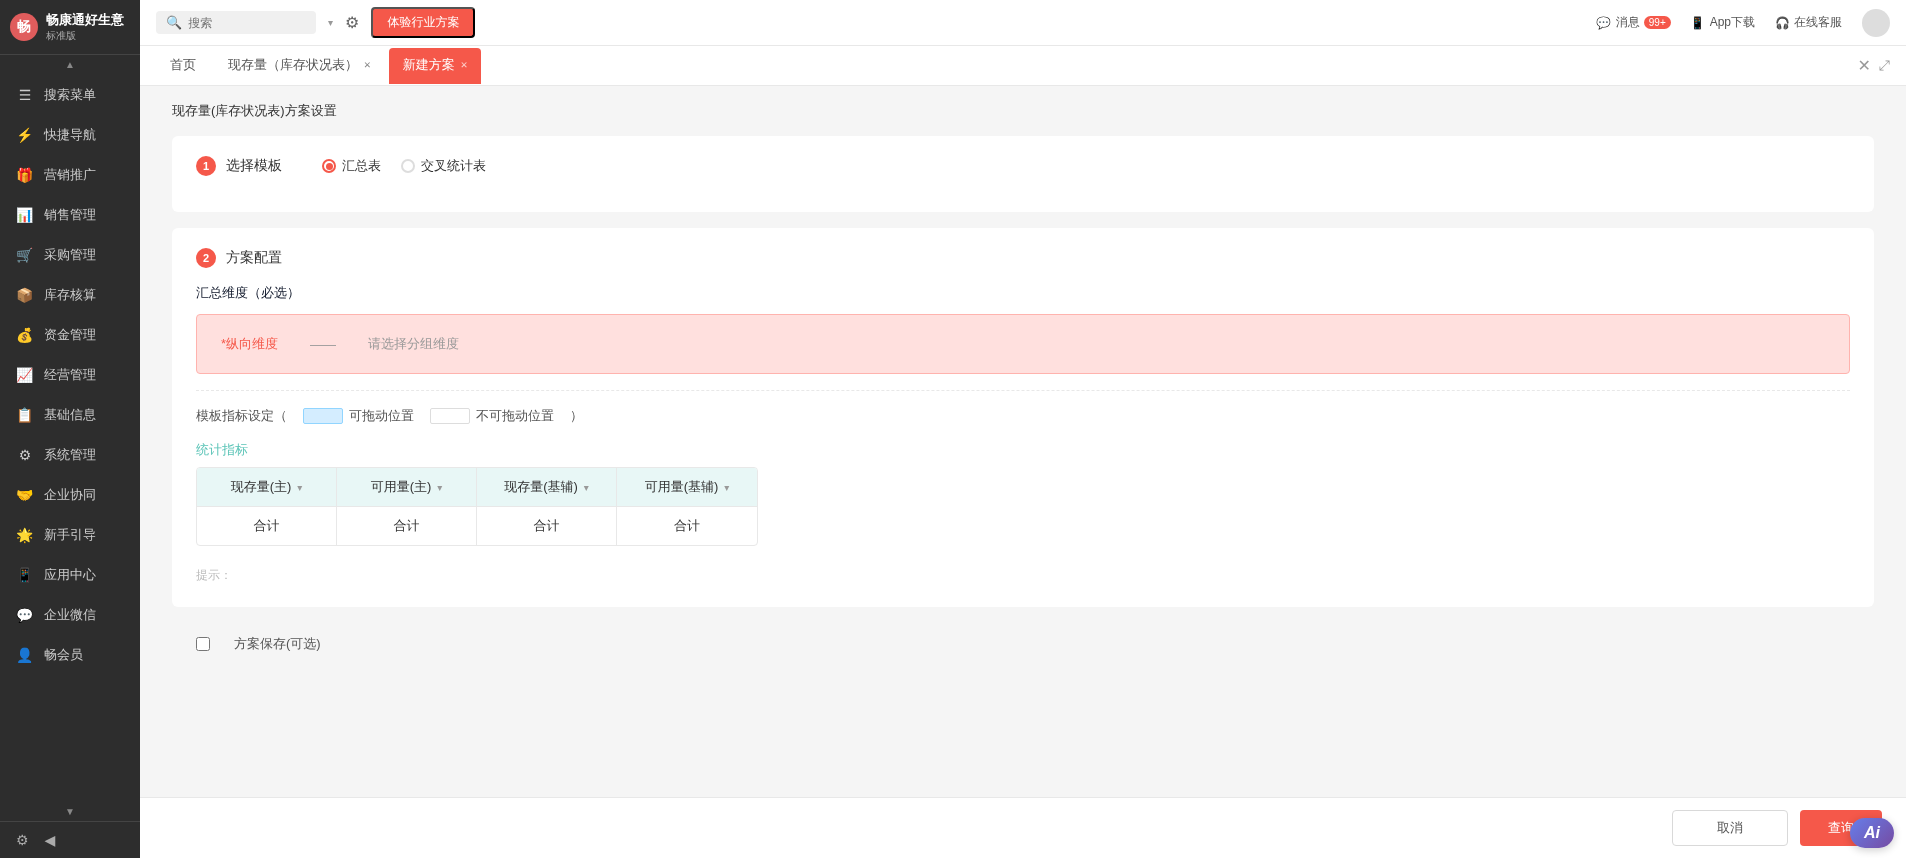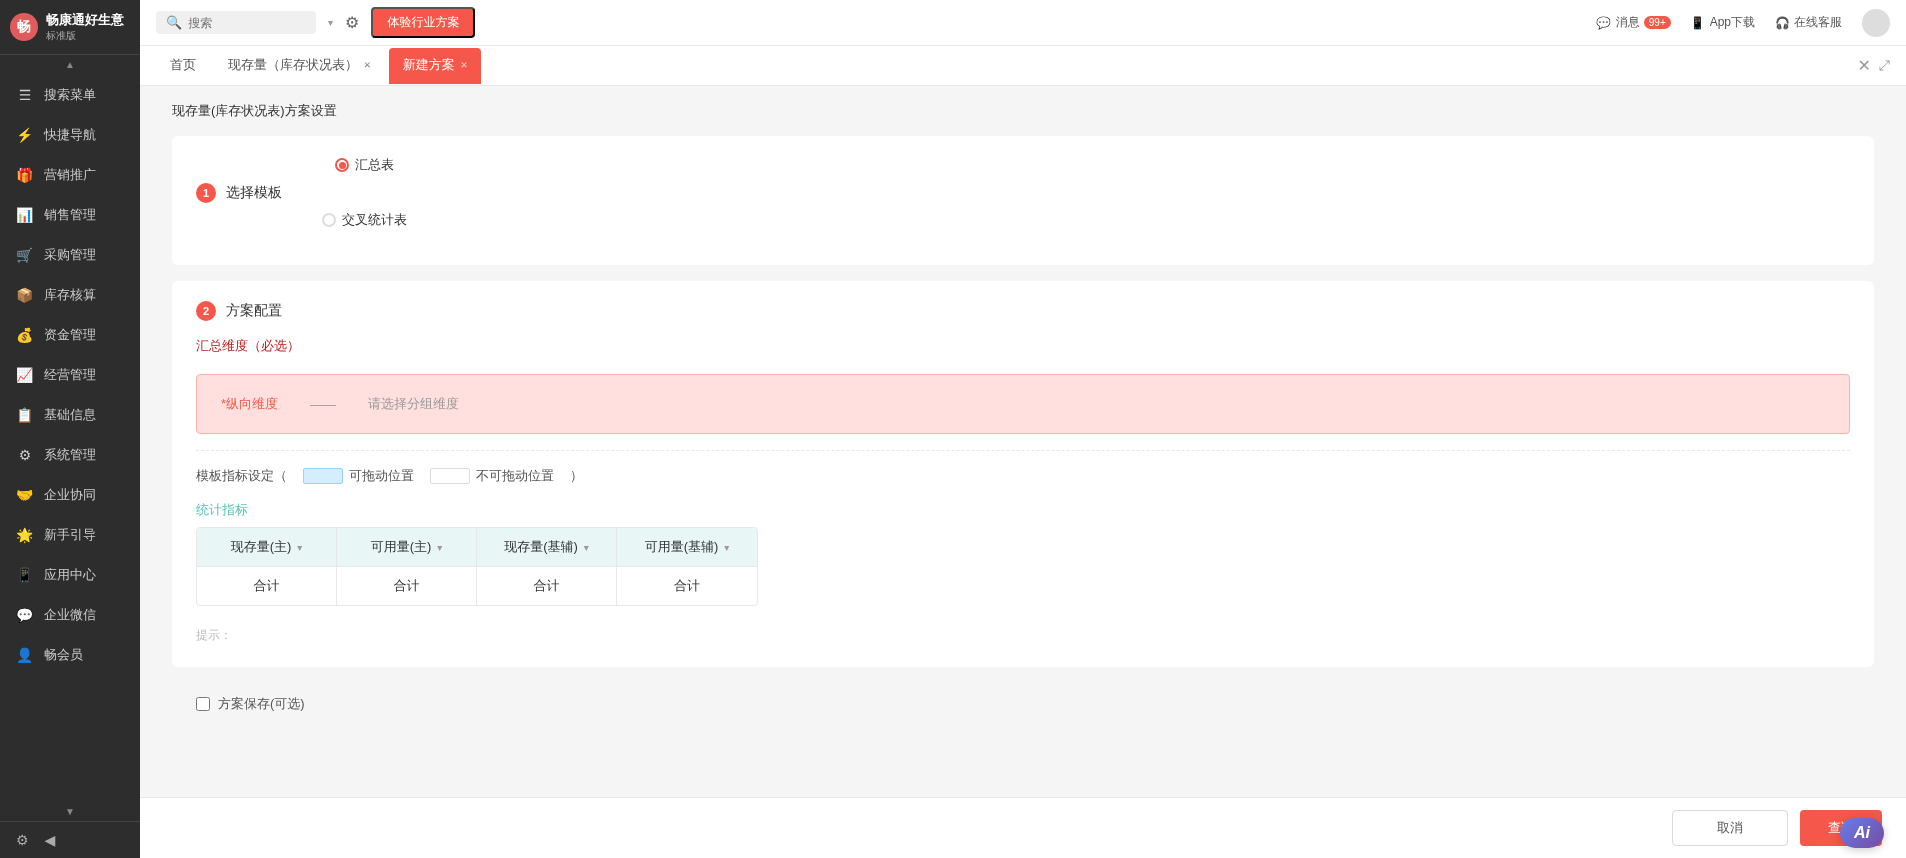--- a/index.html
+++ b/index.html
@@ -239,23 +239,22 @@
     .step-title {
       font-size: 14px;
       font-weight: 500;
       color: #333;
     }
 
     
     .radio-group {
       display: flex;
       align-items: center;
-      gap: 37px;
+      gap: 20px;
       margin-left: 30px;
-      flex-direction: column;
     }
     .radio-item {
       display: flex;
       align-items: center;
       gap: 6px;
       cursor: pointer;
       font-size: 13px;
       color: #333;
     }
     .radio-dot {
@@ -282,22 +281,22 @@
     .divider {
       border: none;
       border-top: 1px dashed #e8e8e8;
       margin: 16px 0;
     }
 
     
     .plan-config { }
     .plan-config-label {
       font-size: 13px;
-      color: #b91c1c;
-      margin-bottom: 19px;
+      color: #0f172a;
+      margin-bottom: 12px;
     }
 
     
     .dimension-area {
       background: #ffe0de;
       border: 1px solid #ffb3ae;
       border-radius: 4px;
       padding: 20px 24px;
       margin-bottom: 16px;
     }
@@ -398,21 +397,21 @@
       font-size: 12px;
       line-height: 1.8;
     }
     .tips-item { display: flex; gap: 6px; }
 
     
     .footer-section {
       padding: 12px 24px;
       display: flex;
       align-items: center;
-      gap: 8px;
+      gap: 24px;
     }
     .footer-checkbox {
       width: 14px;
       height: 14px;
       border: 1px solid #ccc;
       border-radius: 2px;
       cursor: pointer;
     }
     .footer-label { font-size: 13px; color: #555; }
 
@@ -441,21 +440,21 @@
       border: none;
       border-radius: 4px;
       cursor: pointer;
       font-size: 13px;
     }
 
     
     .ai-badge {
       position: fixed;
       bottom: 10px;
-      right: 22px;
+      right: 12px;
       background: linear-gradient(135deg, #667eea, #764ba2);
       color: #fff;
       border-radius: 20px;
       padding: 6px 14px;
       font-size: 16px;
       font-weight: bold;
       font-style: italic;
       cursor: pointer;
       box-shadow: 0 2px 8px rgba(0,0,0,0.2);
     }

